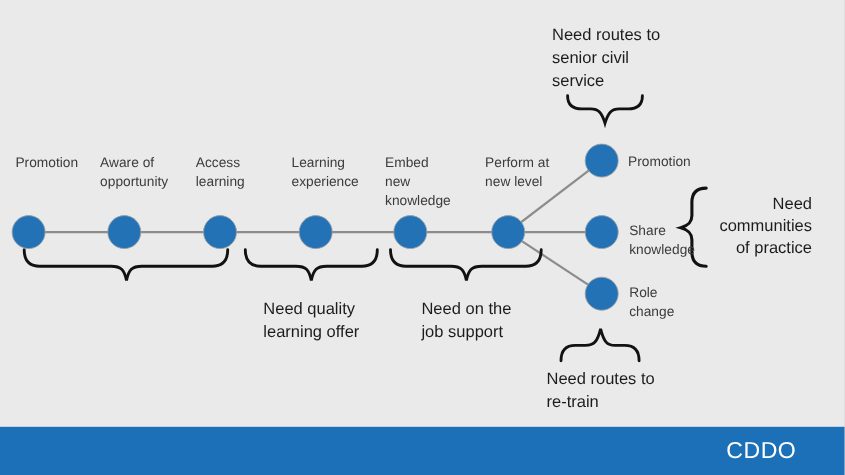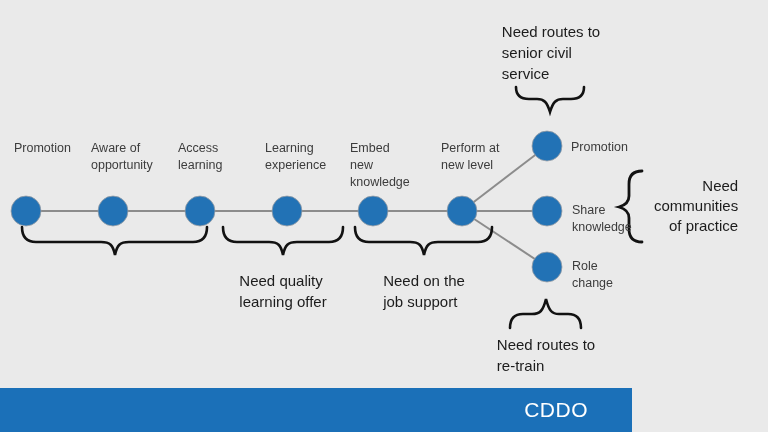--- a/index.html
+++ b/index.html
@@ -17,21 +17,21 @@
     font-size:12.5px;line-height:17px;color:#3C3C3C;text-align:left;
   }
   .need-label{
     font-size:15px;line-height:21px;color:#1C1C1C;text-align:left;
     transform:translateX(-50%);
   }
   .need-label.left-align{
     transform:none;text-align:right;line-height:20px;
   }
   .footer{
-    position:absolute;left:0;bottom:0;width:632px;height:44px;
+    position:absolute;left:0;bottom:0;width:768px;height:44px;
     display:flex;align-items:center;justify-content:flex-end;
   }
   .footer-brand{
     font-size:21px;color:#FFFFFF;letter-spacing:.5px;margin-right:44px;
   }
 </style>
 </head>
 <body>
 
 <div class="stage" style="background: rgb(234, 234, 234);">

